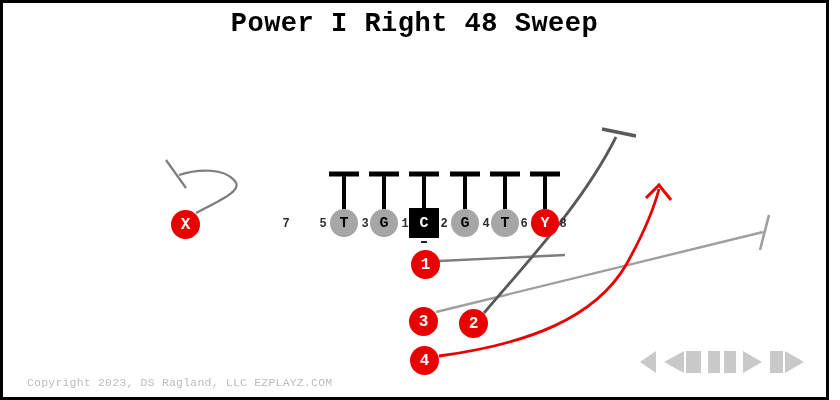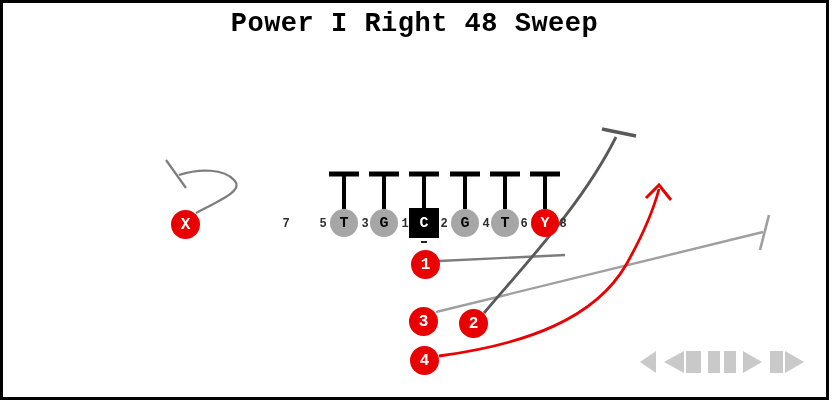--- a/index.html
+++ b/index.html
@@ -126,20 +126,21 @@
   <div class="player p-red back" style="left:406px;top:304px;">
       <span>3</span>
     </div>
   <div class="player p-red back" style="left:456px;top:306px;">
       <span>2</span>
     </div>
   <div class="player p-red back" style="left:407px;top:343px;">
       <span>4</span>
     </div>
 
+  <div class="copyright">Copyright 2023, DS Ragland, LLC EZPLAYZ.COM</div>
 
   <div class="controls">
     <div class="ctrl" style="left:637px;" title="previous">
       <span class="tri-l"></span>
     </div>
     <div class="ctrl" style="left:661px;" title="step back">
       <span class="tri-l big"></span>
       <span class="cbar" style="width:15px;margin-left:2px;"></span>
     </div>
     <div class="ctrl" style="left:705px;" title="pause">

